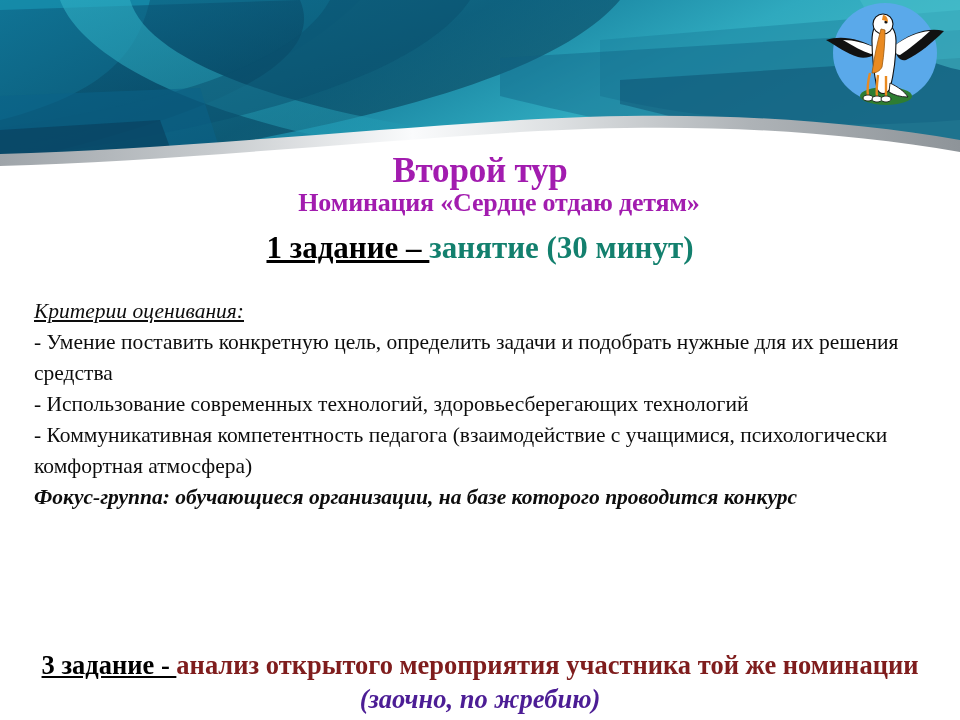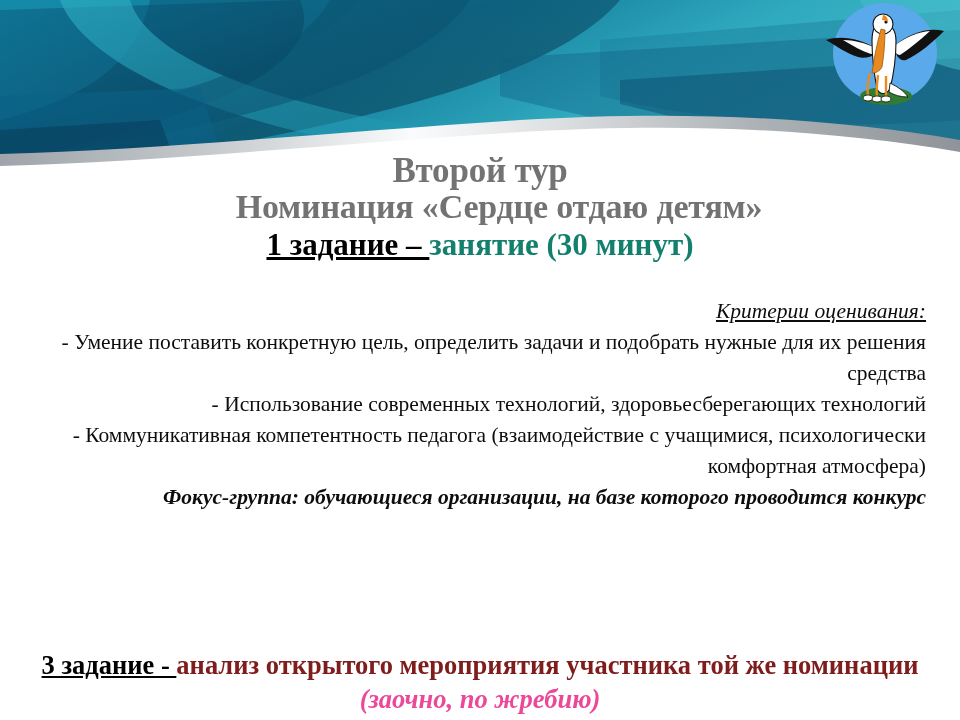--- a/index.html
+++ b/index.html
@@ -52,58 +52,57 @@
   
   .title-block {
     position: absolute;
     left: 0;
     top: 152px;
     width: 960px;
     text-align: center;
   }
   .title-line-1,
   .title-line-2 {
-    color: #737373;
+    color: #a21caf;
     font-weight: bold;
     line-height: 1.07;
     letter-spacing: -0.2px;
   }
   .title-line-1 { font-size: 35px; }
-  .title-line-2 { font-size: 34px; padding-left: 38px; }
+  .title-line-2 { font-size: 26px; padding-left: 38px; }
 
   .title-line-3 {
     font-size: 31px;
     font-weight: bold;
     line-height: 1.12;
-    margin-top: 2px;
+    margin-top: 14px;
   }
   .task-label {
     color: #000000;
     text-decoration: underline;
     text-underline-offset: 2px;
   }
   .task-value {
     color: #13806E;
   }
   .trail-underline {
     display: inline-block;
     text-decoration: underline;
     color: #000000;
   }
 
   
   .body-text {
     position: absolute;
-    left: 26px;
+    left: 34px;
     top: 296px;
     width: 900px;
     font-size: 21.5px;
     line-height: 31px;
     color: #0d0d0d;
-    text-align: right;
   }
   .criteria-head {
     font-style: italic;
     text-decoration: underline;
     text-underline-offset: 2px;
   }
   .criteria-line {
     white-space: normal;
   }
   .focus-group {
@@ -125,21 +124,21 @@
   }
   .task2-label {
     color: #000000;
     text-decoration: underline;
     text-underline-offset: 2px;
   }
   .task2-value {
     color: #7f1d1d;
   }
   .task2-note {
-    color: #ec4899;
+    color: #4c1d95;
     font-style: italic;
   }
 </style>
 </head>
 <body>
 
 <div class="slide">
 
   <div class="banner">
     <svg viewBox="0 0 960 190" preserveAspectRatio="none" aria-hidden="true">

